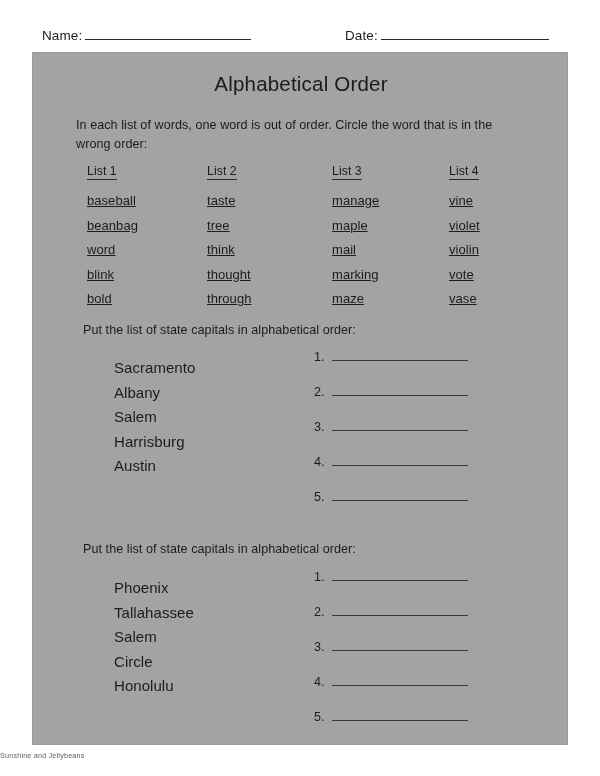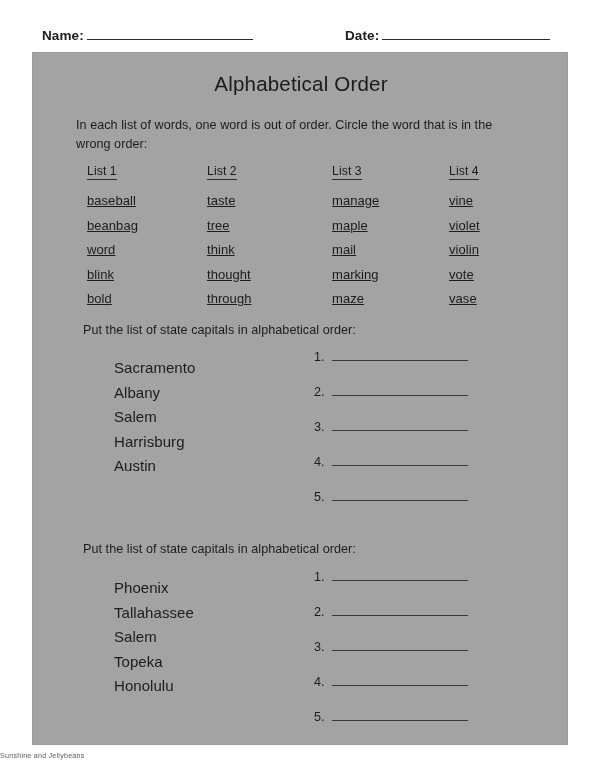--- a/index.html
+++ b/index.html
@@ -21,21 +21,20 @@
     background: #ffffff;
   }
 
   
   .header-row {
     position: absolute;
     left: 0;
     top: 27px;
     width: 551px;
     height: 22px;
-    font-weight: bold;
   }
   .field {
     position: absolute;
     display: flex;
     align-items: baseline;
     font-size: 13.5px;
     letter-spacing: 0.1px;
     color: #1c1c1c;
   }
   .field-label {
@@ -286,21 +285,21 @@
       </div>
     </div>
 
     <div class="instruction" id="instruction-3">Put the list of state capitals in alphabetical order:</div>
 
     <div class="exercise" id="exercise-2">
       <div class="capitals-col">
         <div class="capital-item">Phoenix</div>
         <div class="capital-item">Tallahassee</div>
         <div class="capital-item">Salem</div>
-        <div class="capital-item">Topeka</div>
+        <div class="capital-item">Circle</div>
         <div class="capital-item">Honolulu</div>
       </div>
       <div class="answer-col">
         <div class="answer-line">
           <span class="answer-num">1.</span>
           <span class="answer-rule"></span>
         </div>
         <div class="answer-line">
           <span class="answer-num">2.</span>
           <span class="answer-rule"></span>

